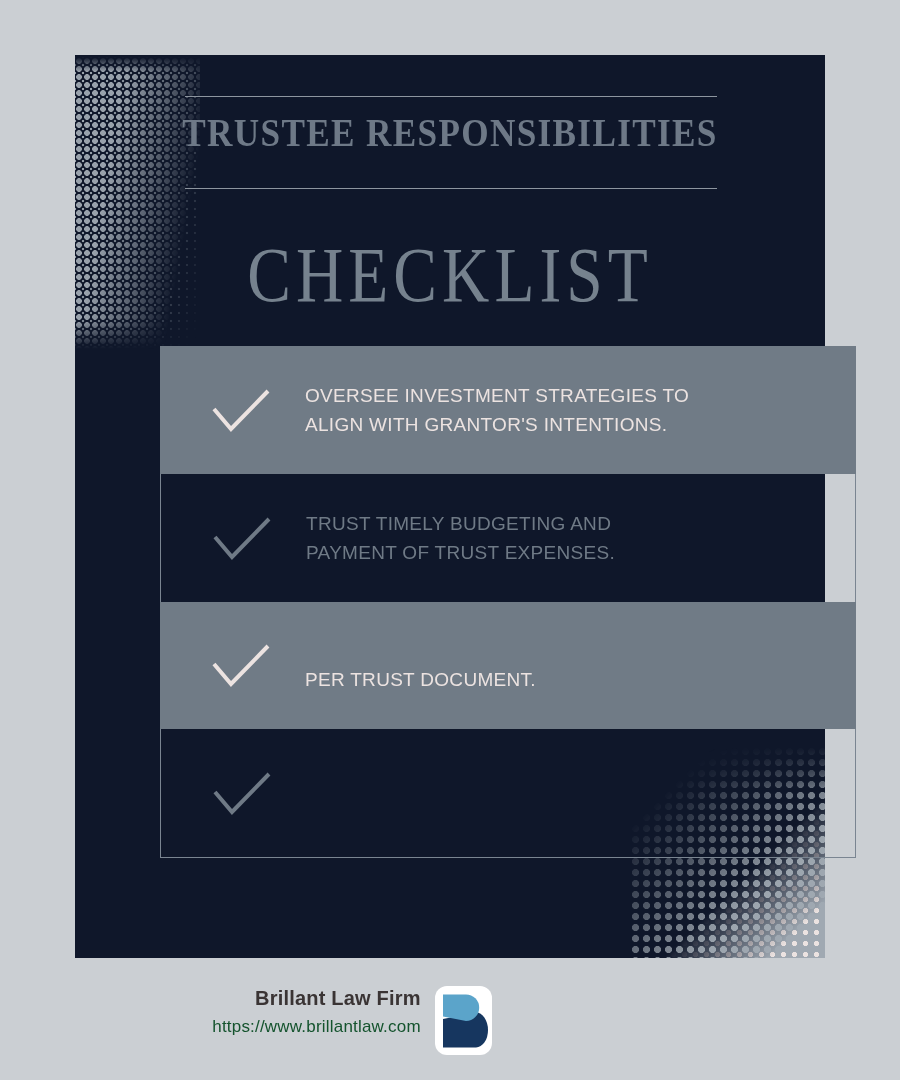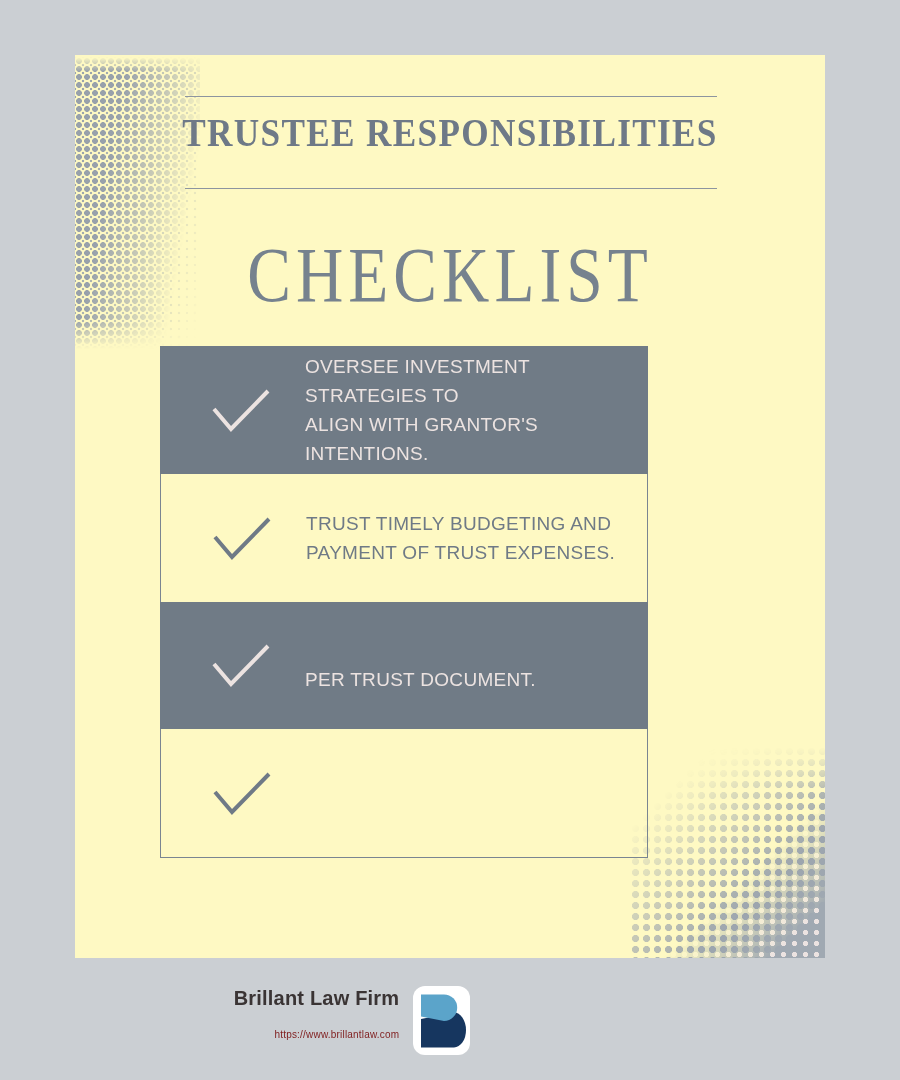--- a/index.html
+++ b/index.html
@@ -6,21 +6,21 @@
   body{
     width:900px;height:1080px;position:relative;overflow:hidden;
     background:#cbcfd3;
     font-family:"Liberation Sans", sans-serif;
   }
   .page{position:absolute;inset:0;}
 
   
   .card{
     position:absolute;left:75px;top:55px;width:750px;height:903px;
-    background:#fef9c3;
+    background:#0f172a;
   }
 
   
   .ht{position:absolute;pointer-events:none;overflow:hidden;}
   .ht>div{position:absolute;inset:0;}
   .ht-tl{
     left:0;top:2px;width:125px;height:292px;
     -webkit-mask-image:linear-gradient(to bottom,transparent 0,#000 5%,#000 90%,transparent 100%);
             mask-image:linear-gradient(to bottom,transparent 0,#000 5%,#000 90%,transparent 100%);
   }
@@ -69,21 +69,21 @@
   .poster-subtitle{
     position:absolute;top:178px;left:0;width:100%;margin:0;
     text-align:center;
     font-family:"Liberation Serif", serif;font-weight:400;
     font-size:78px;line-height:84px;letter-spacing:6px;
     color:#76828e;transform:scaleX(.84);
   }
 
   
   .checklist{
-    position:absolute;left:85px;top:291px;width:488px;height:512px;
+    position:absolute;left:85px;top:291px;width:696px;height:512px;
     border:1px solid #7a8591;box-sizing:border-box;
     display:flex;flex-direction:column;
   }
   .row{flex:1 1 0;display:flex;align-items:center;padding-left:50px;box-sizing:border-box;}
   .row.dark{background:#707b86;margin:0 -1px;}
   .row.dark:first-child{margin-top:-1px;}
   .row.light{background:transparent;}
   .check{flex:0 0 auto;display:block;}
   .row.dark  .check polyline{stroke:#ece3e1;}
   .row.light .check polyline{stroke:#6f7a86;}
@@ -97,22 +97,22 @@
 
   
   .footer{position:absolute;top:986px;left:0;width:900px;display:flex;justify-content:center;}
   .footer-inner{position:relative;left:-98px;display:flex;gap:14px;}
   .footer-textblock{text-align:right;}
   .company-name{
     font-weight:700;font-size:20px;line-height:24px;
     color:#3a3434;letter-spacing:.2px;
   }
   .company-url{
-    font-size:10px;line-height:18px;margin-top:16px;
-    color:#7f1d1d;letter-spacing:.2px;cursor:pointer;
+    font-size:17px;line-height:18px;margin-top:8px;
+    color:#14532d;letter-spacing:.2px;cursor:pointer;
   }
   .logo{display:block;}
 </style>
 </head>
 <body>
 
 <div class="page">
 
   <div class="card">
 

